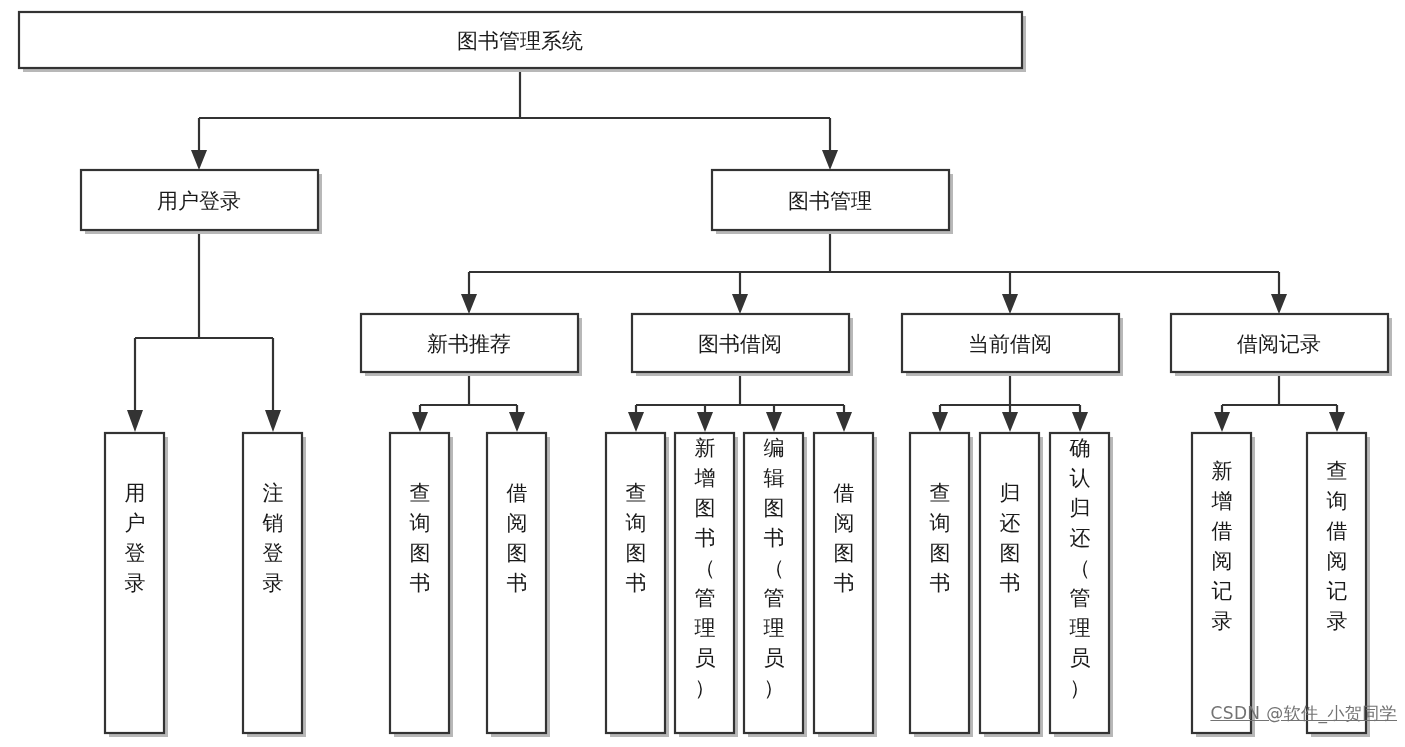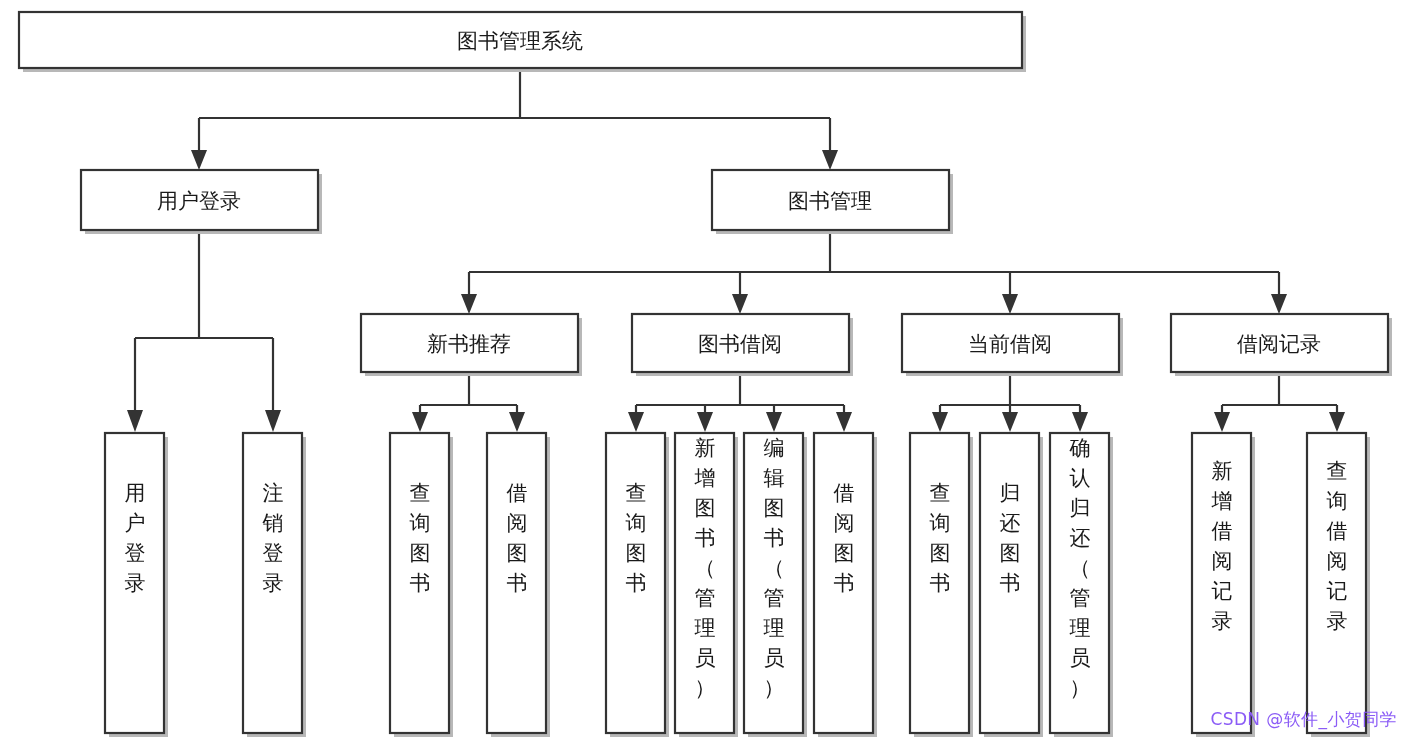--- a/index.html
+++ b/index.html
@@ -50,27 +50,28 @@
   }
   .node-label-v {
     fill: #1a1a1a;
     font-family: "DejaVu Sans", "Liberation Sans", sans-serif;
     font-size: 21px;
     text-anchor: middle;
   }
   .watermark {
     position: absolute;
     right: 8px;
-    bottom: 16px;
-    color: #8b5cf6;
+    bottom: 22px;
+    color: #737373;
     font-size: 17px;
     font-family: "DejaVu Sans", "Liberation Sans", sans-serif;
     letter-spacing: 0.4px;
     white-space: nowrap;
     user-select: none;
+    text-decoration: underline;
   }
 </style>
 </head>
 <body>
 
 <svg id="diagram" viewBox="0 0 1405 747">
 
   <g>
 
     <path class="edge" d="M 520 68 L 520 118"></path>

